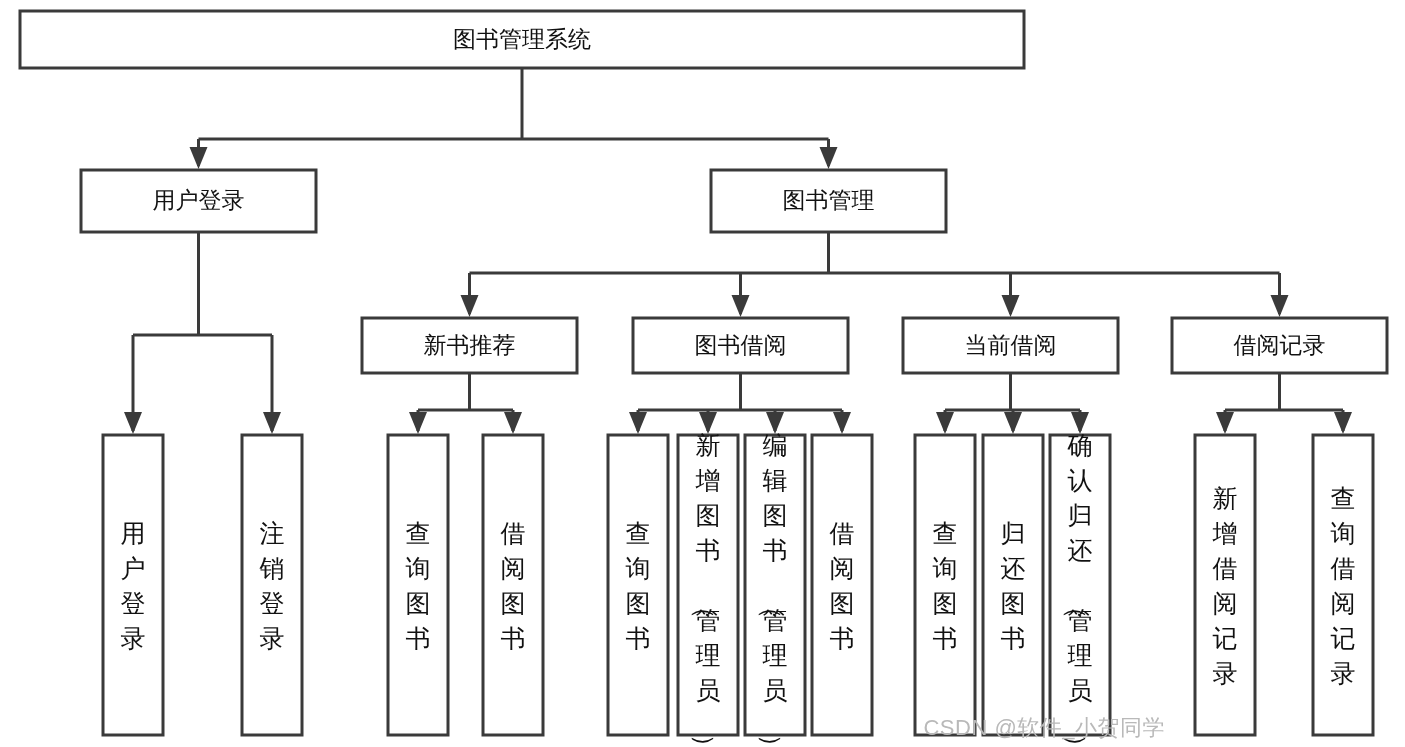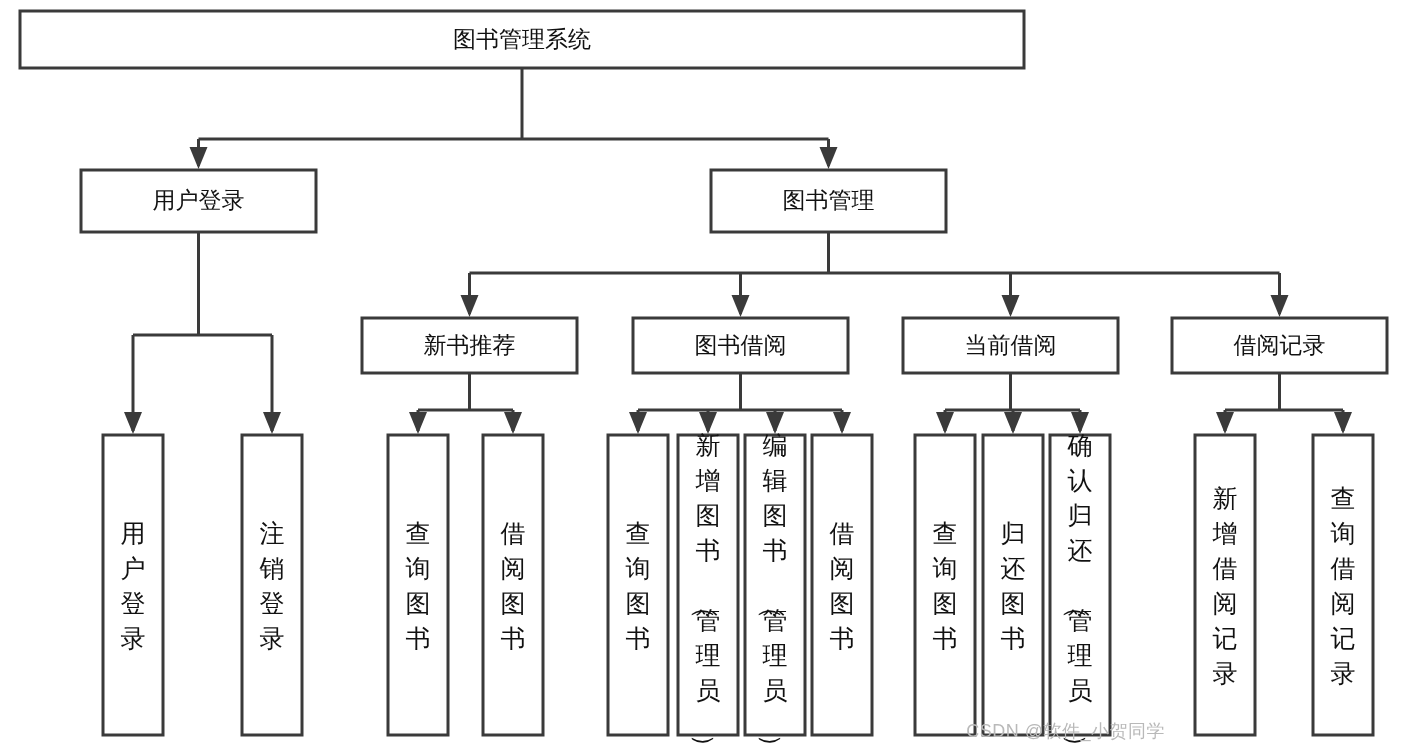--- a/index.html
+++ b/index.html
@@ -52,21 +52,21 @@
     font-family: "Liberation Sans", "DejaVu Sans", sans-serif;
     font-size: 25px;
     fill: #111111;
     text-anchor: middle;
   }
   .watermark-text {
     position: absolute;
     right: 8px;
     bottom: 4px;
     font-family: "Liberation Sans", "DejaVu Sans", sans-serif;
-    font-size: 18px;
+    font-size: 22px;
     color: #b9b9b9;
     white-space: nowrap;
     letter-spacing: 0.5px;
   }
 </style>
 </head>
 <body>
 
 <div id="diagram-root">
 

